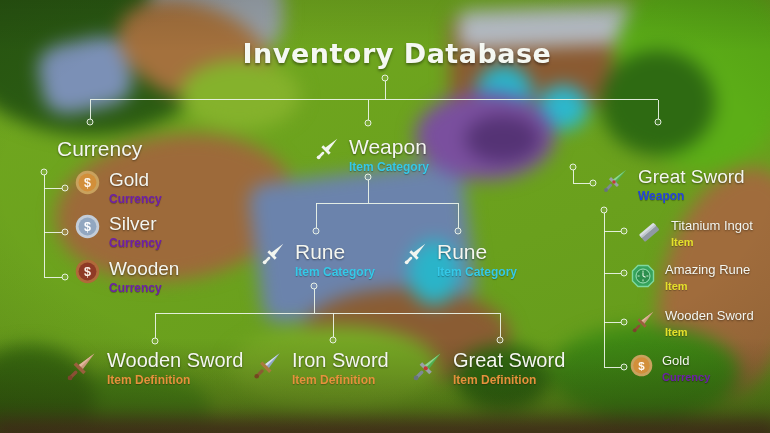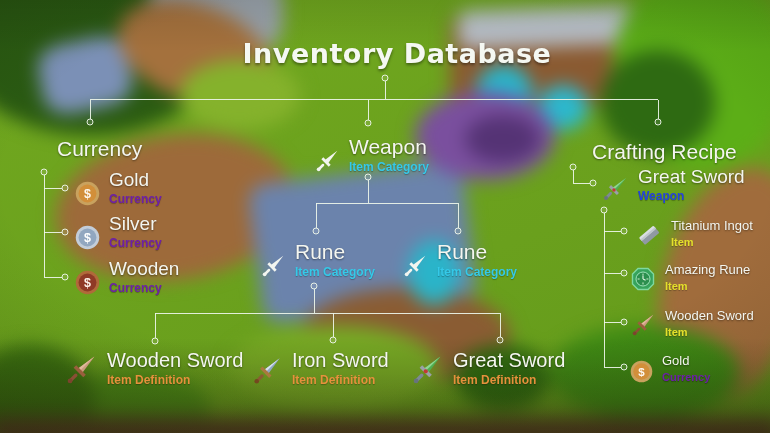--- a/index.html
+++ b/index.html
@@ -11,21 +11,21 @@
   #vignette{position:absolute;inset:0;z-index:1;
     background:radial-gradient(ellipse 90% 80% at 50% 42%, rgba(0,0,0,0) 55%, rgba(18,24,4,.22) 100%),
                linear-gradient(to bottom, rgba(0,0,0,.10), rgba(0,0,0,0) 12%, rgba(0,0,0,0) 78%, rgba(28,20,6,.38));}
   
   #wires{position:absolute;inset:0;z-index:2;}
   .ln{position:absolute;background:var(--c-line);opacity:.92;}
   .dot{position:absolute;width:7px;height:7px;border:1.2px solid var(--c-line);border-radius:50%;
        box-sizing:border-box;background:rgba(255,255,255,.10);transform:translate(-50%,-50%);opacity:.95;}
   
   #nodes{position:absolute;inset:0;z-index:3;}
-  .node{position:absolute;display:flex;align-items:flex-end;gap:9px;}
+  .node{position:absolute;display:flex;align-items:flex-start;gap:9px;}
   .nicon{display:flex;align-items:center;justify-content:center;flex:0 0 auto;}
   .ntext{display:flex;flex-direction:column;line-height:1.05;}
   .nlabel{color:#f4f6f0;text-shadow:0 1px 2px rgba(0,0,0,.45);white-space:nowrap;}
   .lg{font-size:20px;}
   .md{font-size:19px;}
   .sm{font-size:13px;}
   .ntag{font-size:12px;font-weight:bold;margin-top:3px;text-shadow:0 1px 1px rgba(0,0,0,.28);white-space:nowrap;}
   .sm-tag{font-size:11px;margin-top:4px;}
   .t-category{color:var(--c-category);}
   .t-currency{color:var(--c-currency);}
@@ -113,21 +113,20 @@
       <div class="dot" style="left: 593px; top: 183px;"></div>
       <div class="dot" style="left: 604px; top: 210px;"></div>
       <div class="dot" style="left: 624px; top: 231px;"></div>
       <div class="dot" style="left: 624px; top: 273px;"></div>
       <div class="dot" style="left: 624px; top: 322px;"></div>
       <div class="dot" style="left: 624px; top: 367px;"></div>
     </div>
 
   <div id="title">Inventory Database</div>
   <div class="heading" style="left:57px;top:137px">Currency</div>
-  <div class="heading" style="left:592px;top:140px">Crafting Recipe</div>
 
   <div id="nodes">
 
     <div class="node" style="left:75px;top:170px">
       <span class="nicon">
         <svg width="25" height="25" viewBox="0 0 26 26">
             <circle cx="13" cy="13" r="12.2" fill="#c9a25e"></circle>
             <circle cx="13" cy="13" r="9.3" fill="#d28f3a"></circle>
             <text x="13" y="17.6" text-anchor="middle" font-family="Liberation Sans,sans-serif" font-size="13" font-weight="bold" fill="#fdf7ee">$</text>
           </svg>

